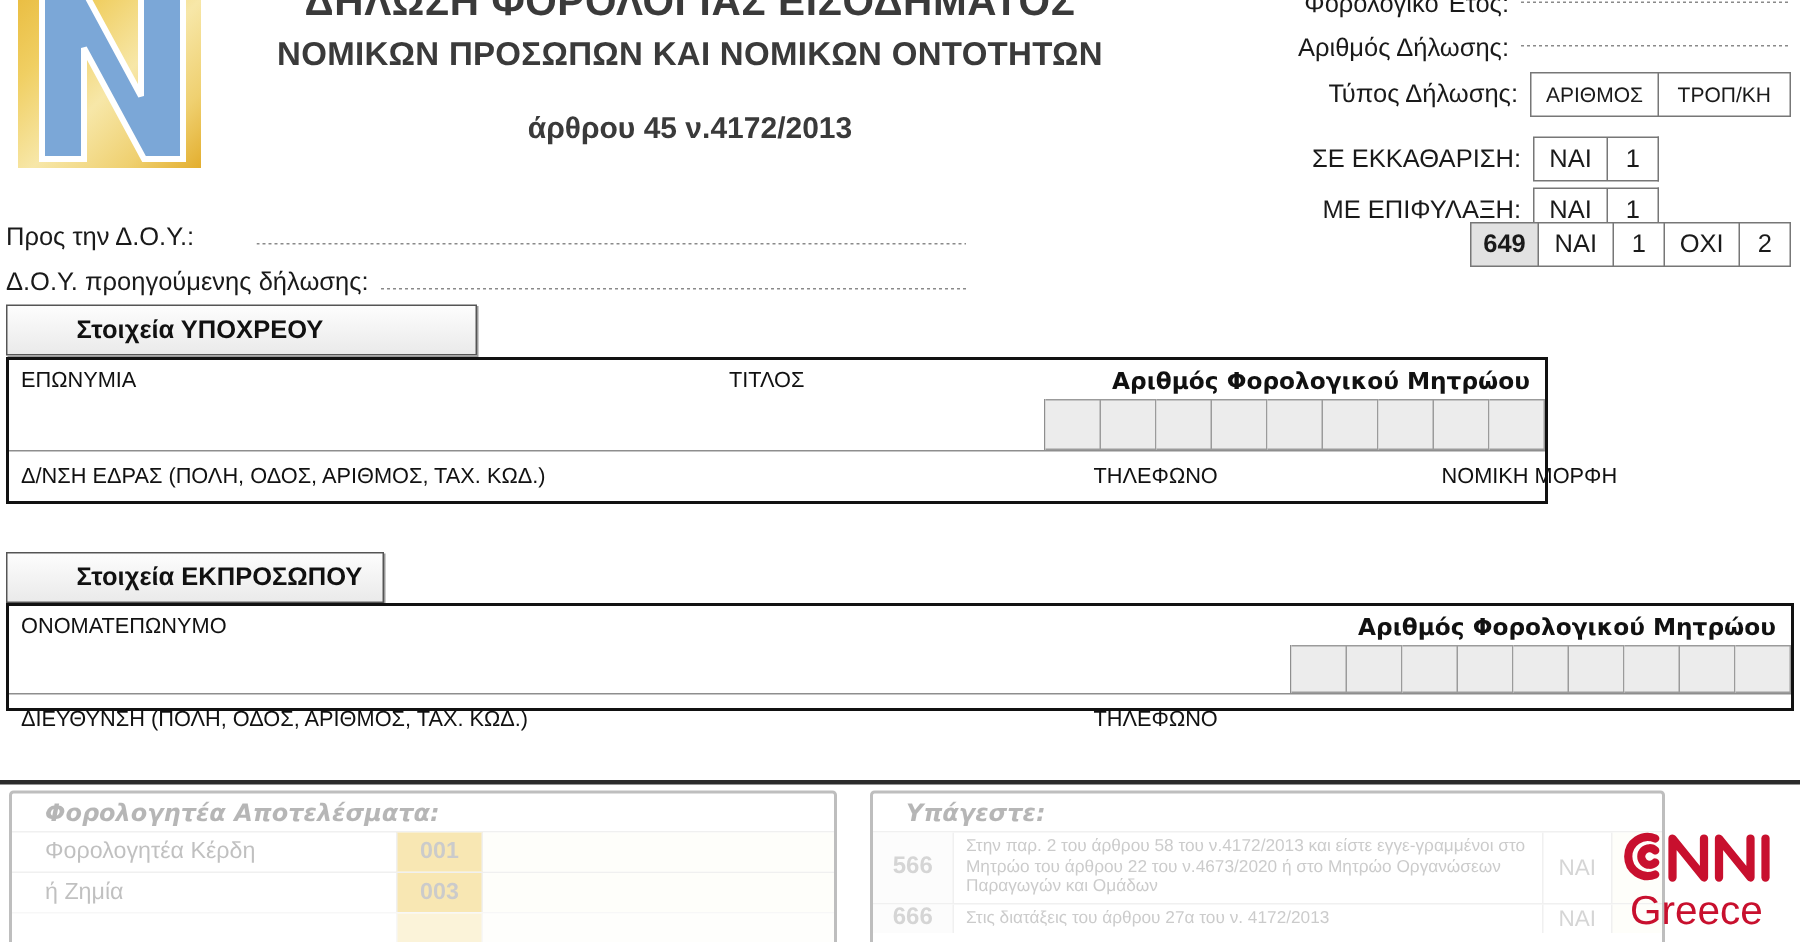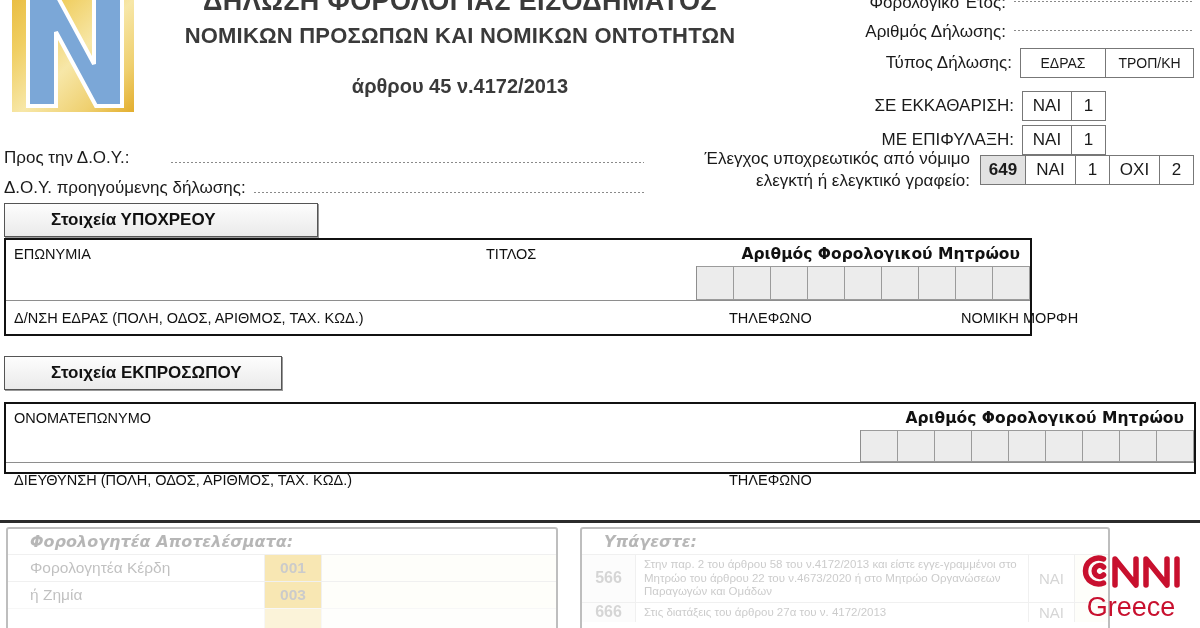--- a/index.html
+++ b/index.html
@@ -160,21 +160,21 @@
     </div>
 
     <div class="tr-row">
       <span class="tr-lab">Αριθμός Δήλωσης:</span>
       <span class="dotline"></span>
     </div>
 
     <div class="tr-row2">
       <span class="tr-lab">Τύπος Δήλωσης:</span>
       <span class="boxrow">
-        <span class="cellbox w-arxiki">ΕΔΡΑΣ</span>
+        <span class="cellbox w-arxiki">ΑΡΙΘΜΟΣ</span>
         <span class="cellbox w-trop">ΤΡΟΠ/ΚΗ</span>
       </span>
     </div>
 
     <div class="tr-row2" style="margin-top:9px;">
       <span class="tr-lab">ΣΕ ΕΚΚΑΘΑΡΙΣΗ:</span>
       <span class="boxrow">
         <span class="cellbox w-nai">ΝΑΙ</span>
         <span class="cellbox w-num">1</span>
       </span>
@@ -196,24 +196,20 @@
       <span style="font-size:17px;white-space:nowrap;">Προς την Δ.Ο.Υ.:</span>
       <span class="dotline" style="flex:1;margin-left:8px;margin-bottom:5px;"></span>
     </div>
     <div style="display:flex;align-items:flex-end;height:30px;">
       <span style="font-size:17px;white-space:nowrap;">Δ.Ο.Υ. προηγούμενης δήλωσης:</span>
       <span class="dotline" style="flex:1;margin-left:8px;margin-bottom:5px;"></span>
     </div>
   </div>
 
   <div class="audit">
-    <span class="audit-lab">
-      <span>Έλεγχος υποχρεωτικός από νόμιμο</span><br>
-      <span>ελεγκτή ή ελεγκτικό γραφείο:</span>
-    </span>
     <span class="boxrow">
       <span class="cellbox code-cell">649</span>
       <span class="cellbox w-nai">ΝΑΙ</span>
       <span class="cellbox w-num">1</span>
       <span class="cellbox w-nai">ΟΧΙ</span>
       <span class="cellbox w-num">2</span>
     </span>
   </div>
 
   <div class="tab" style="left:4px;top:203px;width:314px;">
@@ -234,21 +230,21 @@
         <i></i>
         <i></i>
         <i></i>
         <i></i>
       </span>
     <span class="flab" style="left:8px;top:70px;">Δ/ΝΣΗ ΕΔΡΑΣ (ΠΟΛΗ, ΟΔΟΣ, ΑΡΙΘΜΟΣ, ΤΑΧ. ΚΩΔ.)</span>
     <span class="flab" style="left:723px;top:70px;">ΤΗΛΕΦΩΝΟ</span>
     <span class="flab" style="left:955px;top:70px;">ΝΟΜΙΚΗ ΜΟΡΦΗ</span>
   </div>
 
-  <div class="tab" style="left:4px;top:356px;width:278px;">
+  <div class="tab" style="left:4px;top:368px;width:252px;">
     <span>Στοιχεία ΕΚΠΡΟΣΩΠΟΥ</span>
   </div>
 
   <div class="blk" style="left:4px;top:402px;width:1192px;height:72px;">
     <div class="bline" style="top:58px;"></div>
     <span class="flab" style="left:8px;top:6px;">ΟΝΟΜΑΤΕΠΩΝΥΜΟ</span>
     <span class="afm-title" style="right:10px;top:5px;">Αριθμός Φορολογικού Μητρώου</span>
     <span class="afm-boxes" id="afm-rep" style="right:0px;top:26px;height:32px;">
         <i></i>
         <i></i>

